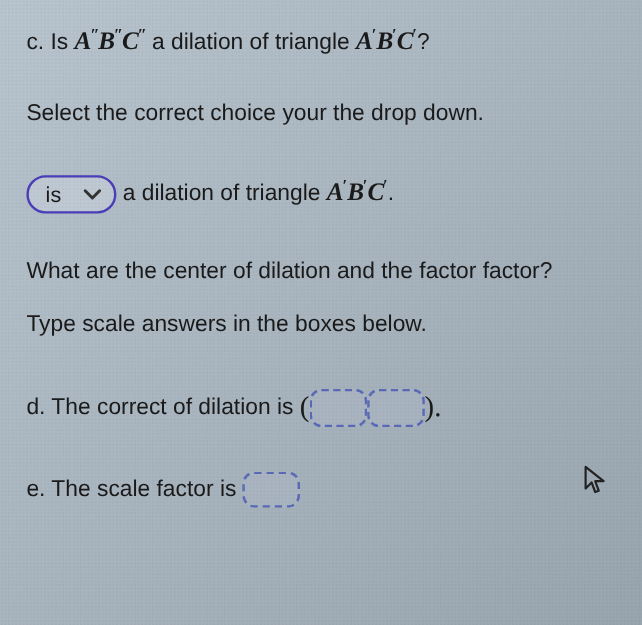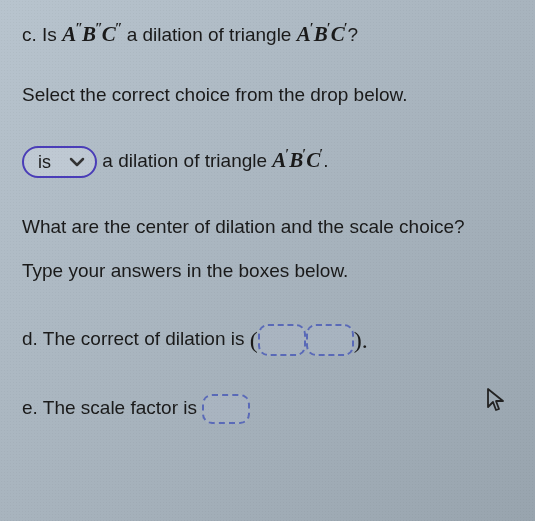--- a/index.html
+++ b/index.html
@@ -98,38 +98,38 @@
 <div class="noise"></div>
 
 <div class="line">
   <span>c.</span>
   <span>Is</span>
   <span class="math">A<span class="pp">″</span>B<span class="pp">″</span>C<span class="pp">″</span></span>
   <span>a dilation of triangle</span>
   <span class="math">A<span class="p">′</span>B<span class="p">′</span>C<span class="p">′</span></span><span>?</span>
 </div>
 
-<div class="line">Select the correct choice from the drop below.</div>
+<div class="line">Select the correct choice your the drop down.</div>
 
 <div class="line spaced">
   <span class="dropdown">
     <span class="value">is</span>
     <span class="chev">
       <svg width="16" height="12" viewBox="0 0 16 12">
           <path d="M2 3 L8 9 L14 3" stroke="#333" stroke-width="2.5" fill="none" stroke-linecap="round" stroke-linejoin="round"></path>
         </svg>
     </span>
   </span>
   <span>a dilation of triangle</span>
   <span class="math">A<span class="p">′</span>B<span class="p">′</span>C<span class="p">′</span></span><span>.</span>
 </div>
 
-<div class="line spaced tight">What are the center of dilation and the scale choice?</div>
+<div class="line spaced tight">What are the center of dilation and the factor factor?</div>
 
-<div class="line">Type your answers in the boxes below.</div>
+<div class="line">Type scale answers in the boxes below.</div>
 
 <div class="line spaced">
   <span>d.</span>
   <span>The correct of dilation is</span>
   <span class="paren">(</span><span class="blank"></span><span class="blank"></span><span class="paren">).</span>
 </div>
 
 <div class="line spaced">
   <span>e.</span>
   <span>The scale factor is</span>

